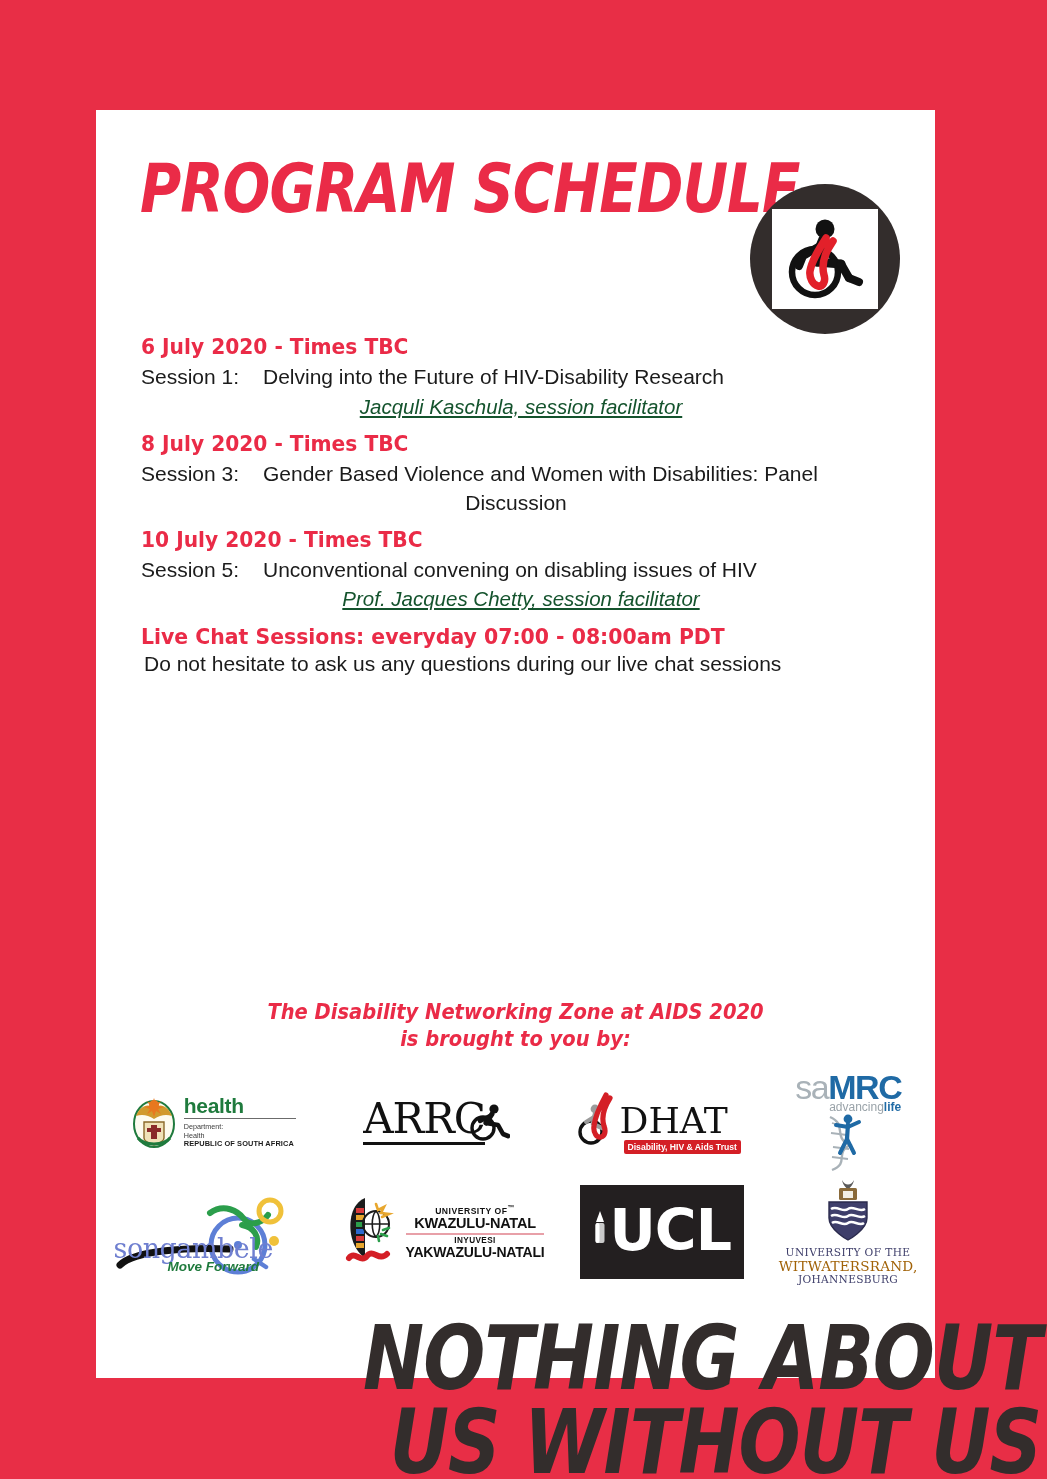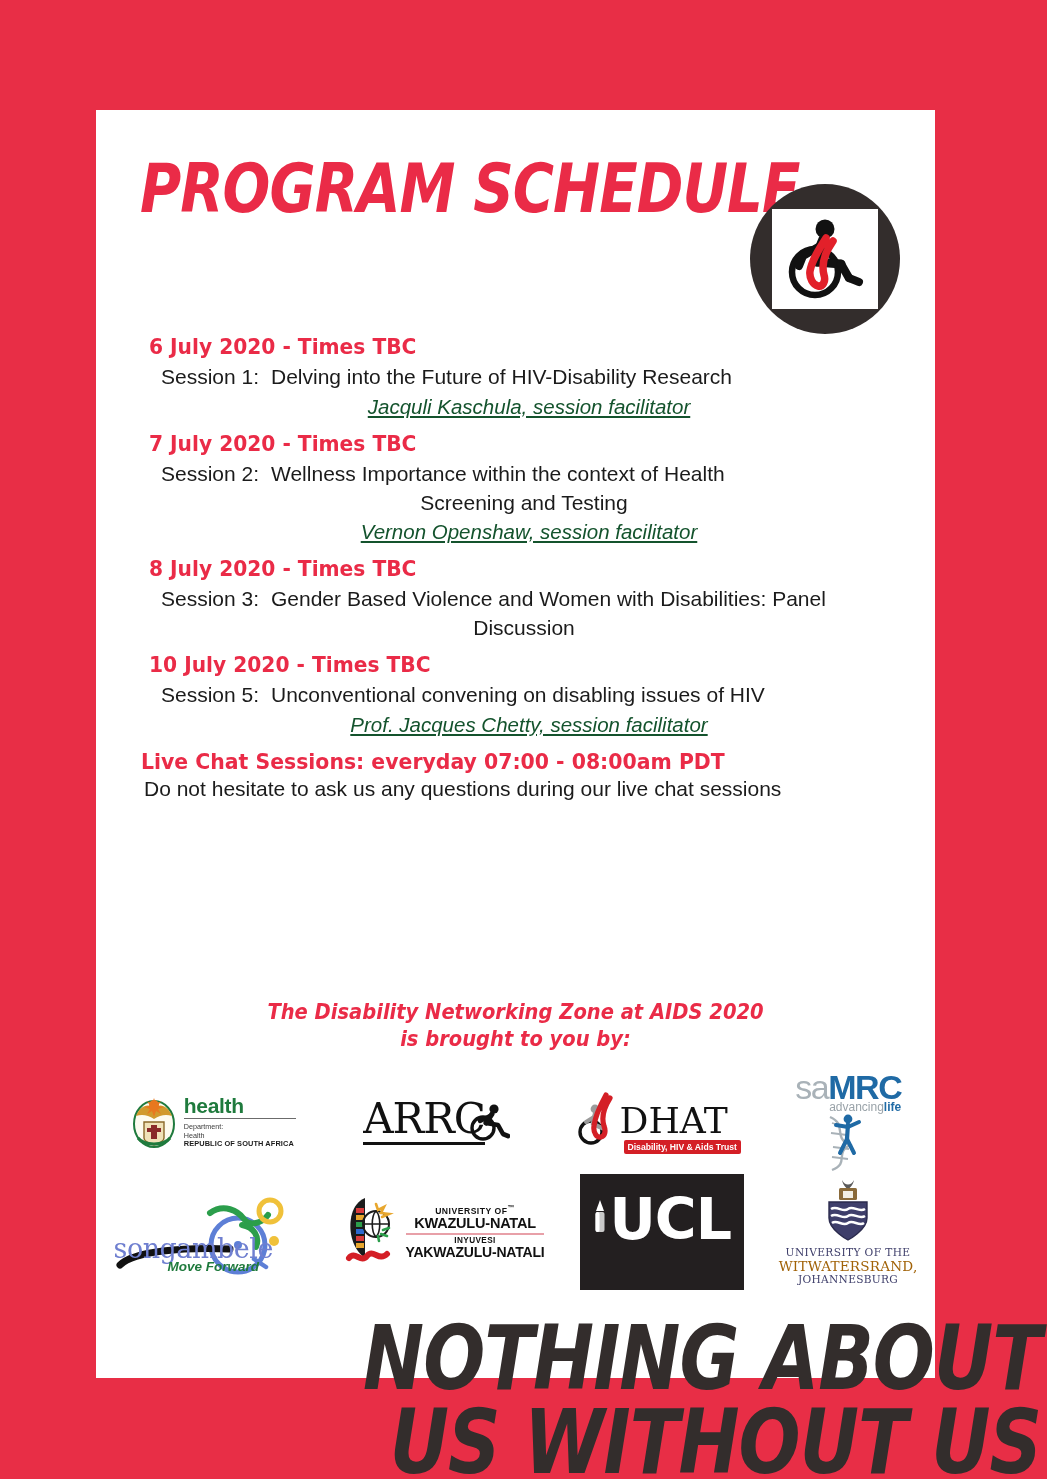--- a/index.html
+++ b/index.html
@@ -54,33 +54,33 @@
     font-family:"DejaVu Sans", sans-serif;
     transform:scaleX(0.94);transform-origin:left center;
     margin:0 0 3px 45px;white-space:nowrap;
     line-height:1.22;
   }
   .srow{
     display:block;margin:0 0 1px 45px;
     color:#1b1b1b;font-size:21px;line-height:1.30;
     font-family:"Liberation Sans", sans-serif;
   }
-  .srow .lbl{display:inline-block;width:122px;text-align:center;}
+  .srow .lbl{display:inline-block;width:122px;}
   .srow .txt{}
   .cont{
     display:block;text-align:center;color:#1b1b1b;
     font-size:21px;line-height:1.30;margin:0 0 0 140px;
     width:560px;
   }
   .fac{
     display:block;color:#14532d;font-style:italic;
     font-size:20.5px;line-height:1.34;text-align:center;
     width:640px;margin:2px 0 0 105px;text-decoration:underline;
   }
-  .grp{margin-bottom:11px;margin-left:8px;}
+  .grp{margin-bottom:11px;}
 
   .livechat{
     color:#ea2b47;font-weight:bold;font-size:21.5px;
     font-family:"DejaVu Sans", sans-serif;
     transform:scaleX(0.95);transform-origin:left center;
     margin:0 0 3px 45px;white-space:nowrap;
   }
   .livenote{
     display:block;margin:0 0 0 48px;color:#1b1b1b;font-size:21px;
   }
@@ -146,21 +146,21 @@
   .ukzn{display:flex;align-items:center;gap:7px;}
   .ukzn .txt{line-height:1.05;text-align:center;}
   .ukzn .l1{font-size:8.6px;font-weight:bold;color:#111;letter-spacing:.5px;}
   .ukzn .l2{font-size:14.5px;font-weight:bold;color:#111;letter-spacing:-.2px;}
   .ukzn .rule{height:1.5px;background:#e8a0a8;margin:2px 0;}
   .ukzn .l3{font-size:8.2px;font-weight:bold;color:#111;letter-spacing:.4px;}
   .ukzn .l4{font-size:14px;font-weight:bold;color:#111;letter-spacing:-.2px;}
   .ukzn .tm{font-size:7px;vertical-align:super;}
 
   
-  .ucl{background:#231f20;width:164px;height:116px;position:relative;}
+  .ucl{background:#231f20;width:164px;height:94px;position:relative;}
   .ucl .word{position:absolute;left:30px;top:17px;color:#fff;
     font-family:"DejaVu Sans", sans-serif;font-weight:bold;
     font-size:57px;line-height:1;letter-spacing:-1px;}
 
   
   .wits{text-align:center;line-height:1.12;}
   .wits .w1{font-family:"DejaVu Serif", serif;font-size:10.6px;color:#3f3f6b;letter-spacing:.4px;}
   .wits .w2{font-family:"DejaVu Serif", serif;font-size:13.6px;color:#a16207;letter-spacing:.2px;}
   .wits .w3{font-family:"DejaVu Serif", serif;font-size:10.6px;color:#3f3f6b;letter-spacing:.3px;}
 
@@ -210,26 +210,20 @@
     </div>
 
     <div class="schedule">
 
       <div class="grp">
         <div class="day">6 July 2020 - Times TBC</div>
         <div class="srow"><span class="lbl">Session 1:</span><span class="txt">Delving into the Future of HIV-Disability Research</span></div>
         <div class="fac">Jacquli Kaschula, session facilitator</div>
       </div>
 
-      <div class="grp">
-        <div class="day">7 July 2020 - Times TBC</div>
-        <div class="srow"><span class="lbl">Session 2:</span><span class="txt">Wellness Importance within the context of Health</span></div>
-        <div class="cont">Screening and Testing</div>
-        <div class="fac">Vernon Openshaw,  session facilitator</div>
-      </div>
 
       <div class="grp">
         <div class="day">8 July 2020 - Times TBC</div>
         <div class="srow"><span class="lbl">Session 3:</span><span class="txt">Gender Based Violence and Women with Disabilities: Panel</span></div>
         <div class="cont">Discussion</div>
       </div>
 
 
       <div class="grp">
         <div class="day">10 July 2020 - Times TBC</div>

